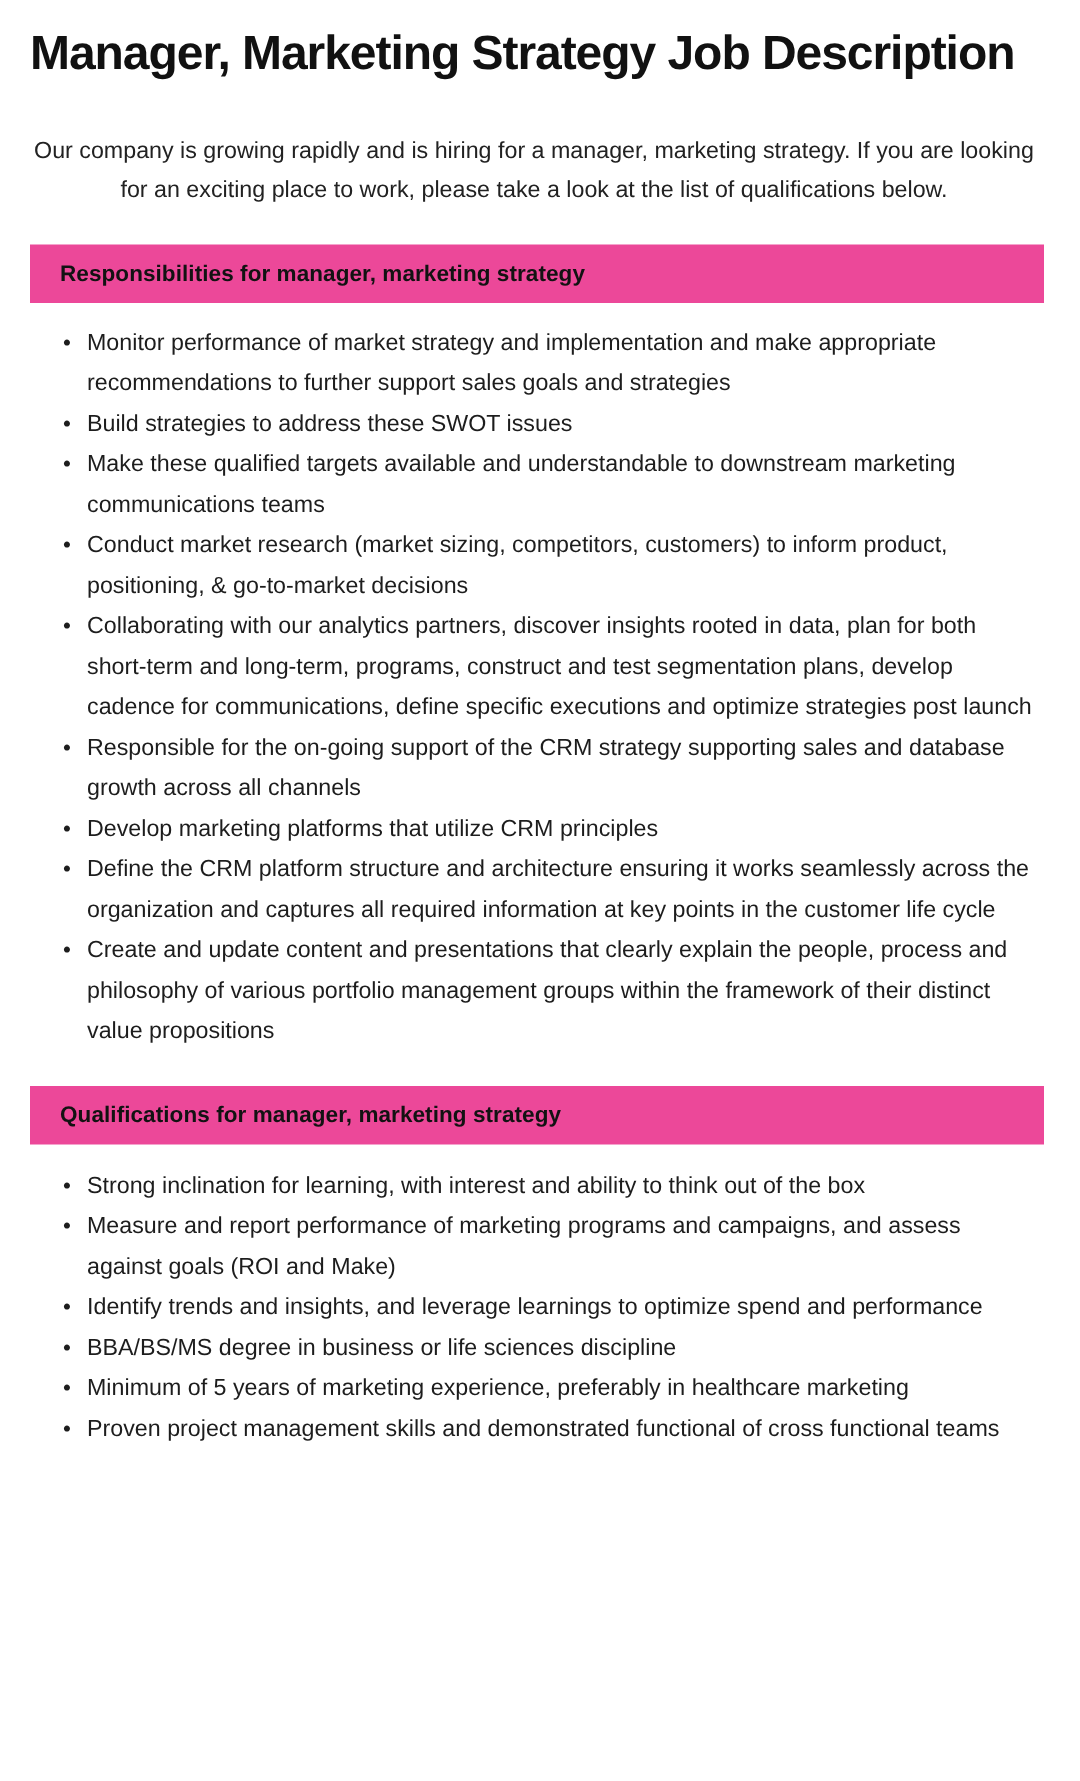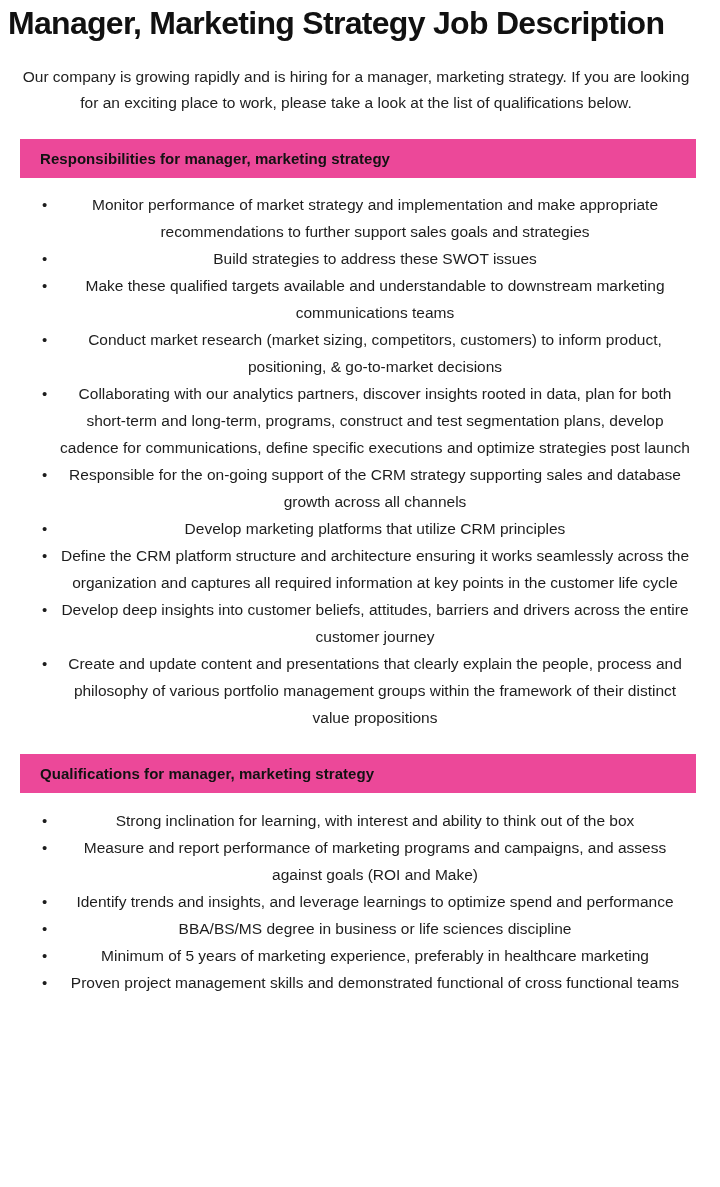--- a/index.html
+++ b/index.html
@@ -23,21 +23,21 @@
     overflow: hidden;
   }
 
   
   .doc-title {
     font-size: 32px;
     line-height: 38px;
     font-weight: 700;
     letter-spacing: -0.7px;
     color: #111111;
-    margin: 0;
+    margin: 12px;
     padding: 4px 6px 0 8px;
     white-space: nowrap;
   }
 
   
   .intro {
     font-size: 15.5px;
     line-height: 26px;
     color: #222222;
     margin: 0;
@@ -62,21 +62,20 @@
     font-weight: 700;
     color: #121212;
     letter-spacing: 0.05px;
   }
 
   
   ul.bullets {
     list-style: none;
     margin: 0;
     padding: 12px 10px 0 0;
-    text-align: center;
   }
   ul.bullets li {
     position: relative;
     font-size: 15.5px;
     line-height: 27px;
     color: #1d1d1d;
     padding-left: 58px;
     padding-right: 18px;
     margin: 0 0 0 0;
   }
@@ -111,21 +110,20 @@
     </div>
     <ul class="bullets">
       <li>Monitor performance of market strategy and implementation and make appropriate recommendations to further support sales goals and strategies</li>
       <li>Build strategies to address these SWOT issues</li>
       <li>Make these qualified targets available and understandable to downstream marketing communications teams</li>
       <li>Conduct market research (market sizing, competitors, customers) to inform product, positioning, &amp; go-to-market decisions</li>
       <li>Collaborating with our analytics partners, discover insights rooted in data, plan for both short-term and long-term, programs, construct and test segmentation plans, develop cadence for communications, define specific executions and optimize strategies post launch</li>
       <li>Responsible for the on-going support of the CRM strategy supporting sales and database growth across all channels</li>
       <li>Develop marketing platforms that utilize CRM principles</li>
       <li>Define the CRM platform structure and architecture ensuring it works seamlessly across the organization and captures all required information at key points in the customer life cycle</li>
-      <li>Develop deep insights into customer beliefs, attitudes, barriers and drivers across the entire customer journey</li>
       <li>Create and update content and presentations that clearly explain the people, process and philosophy of various portfolio management groups within the framework of their distinct value propositions</li>
     </ul>
   </div>
 
   <div class="section-block second">
     <div class="section-bar">
       <span class="section-bar-title">Qualifications for manager, marketing strategy</span>
     </div>
     <ul class="bullets">
       <li>Strong inclination for learning, with interest and ability to think out of the box</li>

